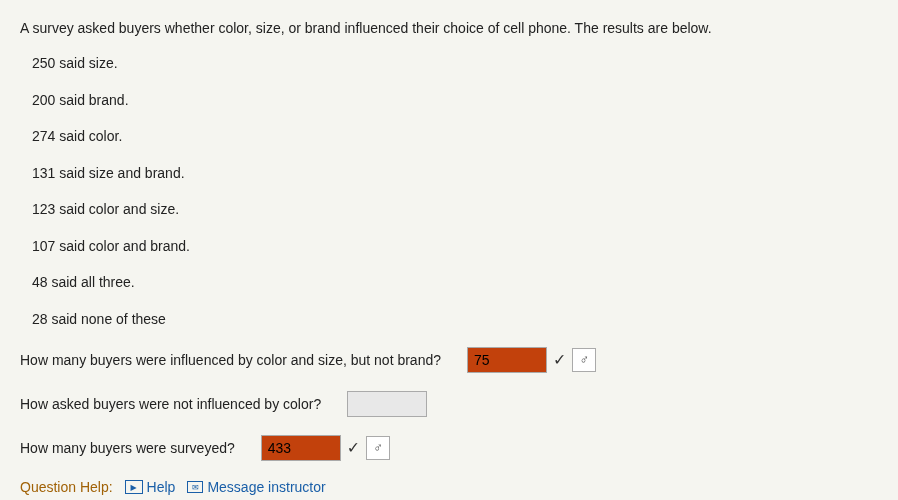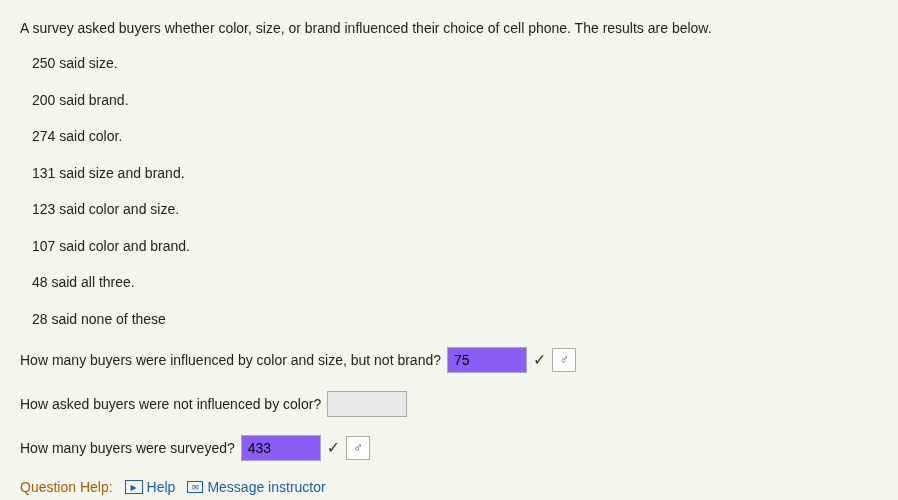--- a/index.html
+++ b/index.html
@@ -26,25 +26,25 @@
     }
     .question-row {
       margin-bottom: 18px;
       display: flex;
       align-items: center;
       flex-wrap: wrap;
       gap: 6px;
       line-height: 1.6;
     }
     .question-text {
-      margin-right: 0;
+      margin-right: 20px;
     }
     .answer-input {
       border: 1px solid #aaa;
-      background: #8b5cf6;
+      background: #c2410c;
       padding: 2px 6px;
       font-size: 14px;
       width: 80px;
       height: 26px;
       text-align: left;
     }
     .answer-input.empty {
       background: #e8e8e8;
     }
     .reset-icon {

